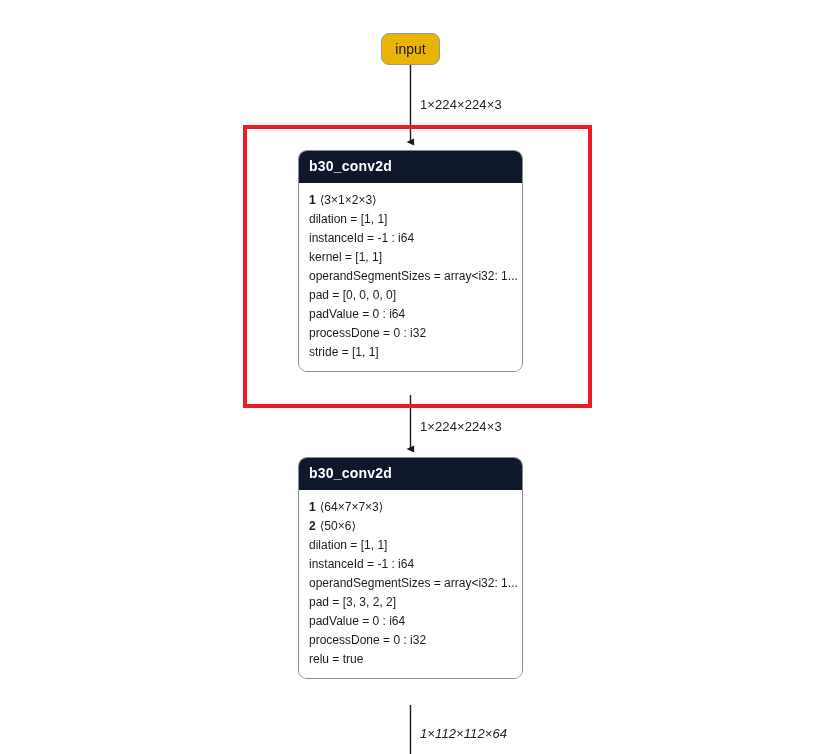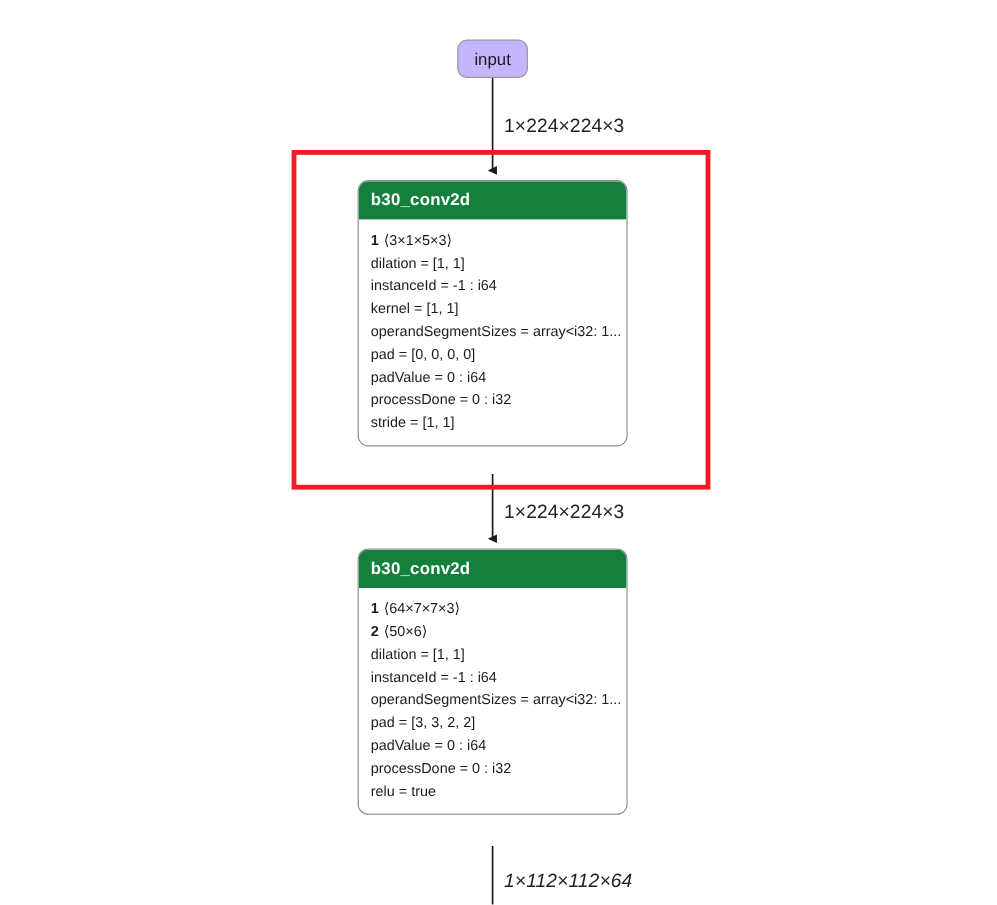--- a/index.html
+++ b/index.html
@@ -27,35 +27,35 @@
     top: 0;
     width: 831px;
     height: 754px;
     pointer-events: none;
   }
 
   
   .edge-label {
     position: absolute;
     font-family: "Liberation Sans", sans-serif;
-    font-size: 16px;
+    font-size: 13px;
     color: #222222;
     white-space: nowrap;
     letter-spacing: 0.1px;
   }
 
   
   #input-node {
     position: absolute;
     left: 381px;
     top: 33px;
     width: 59px;
     height: 32px;
     box-sizing: border-box;
-    background: #c4b5fd;
+    background: #eab308;
     border: 1px solid #9a9a9a;
     border-radius: 8px;
     display: flex;
     align-items: center;
     justify-content: center;
     font-size: 14px;
     color: #1a1a1a;
   }
 
   
@@ -64,21 +64,21 @@
     left: 298px;
     width: 225px;
     box-sizing: border-box;
     background: #ffffff;
     border: 1px solid #8c8c8c;
     border-radius: 9px;
     overflow: hidden;
     box-shadow: 0 0 0 0 rgba(0,0,0,0);
   }
   .op-header {
-    background: #15803d;
+    background: #0f172a;
     color: #ffffff;
     font-size: 14px;
     font-weight: bold;
     padding: 7px 0 8px 10px;
     letter-spacing: 0.2px;
     line-height: 17px;
   }
   .op-body {
     padding: 8px 0 9px 10px;
     background: #ffffff;
@@ -142,21 +142,21 @@
   <div id="input-node">
     <span>input</span>
   </div>
 
   <div class="op-node" style="top:150px;">
     <div class="op-header">
       <span>b30_conv2d</span>
     </div>
     <div class="op-body">
       <div class="attr-row">
-        <span class="idx">1</span><span class="shape">⟨3×1×5×3⟩</span>
+        <span class="idx">1</span><span class="shape">⟨3×1×2×3⟩</span>
       </div>
       <div class="attr-row">dilation = [1, 1]</div>
       <div class="attr-row">instanceId = -1 : i64</div>
       <div class="attr-row">kernel = [1, 1]</div>
       <div class="attr-row">operandSegmentSizes = array&lt;i32: 1...</div>
       <div class="attr-row">pad = [0, 0, 0, 0]</div>
       <div class="attr-row">padValue = 0 : i64</div>
       <div class="attr-row">processDone = 0 : i32</div>
       <div class="attr-row">stride = [1, 1]</div>
     </div>

